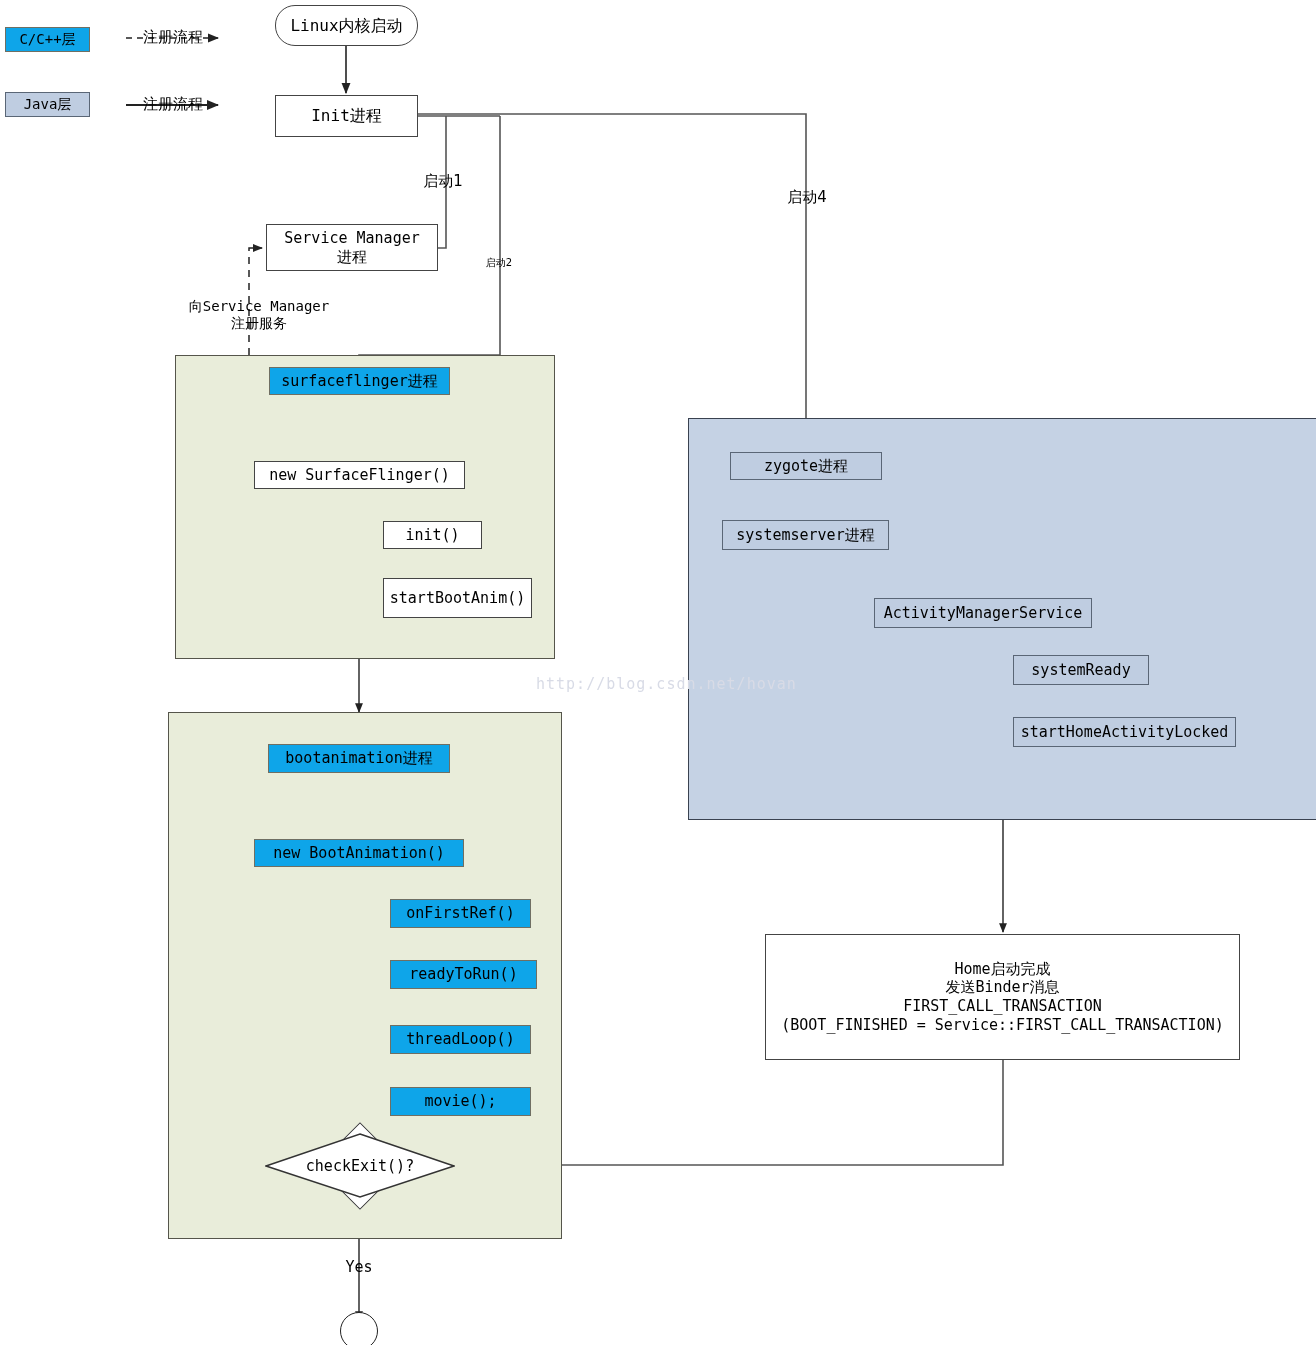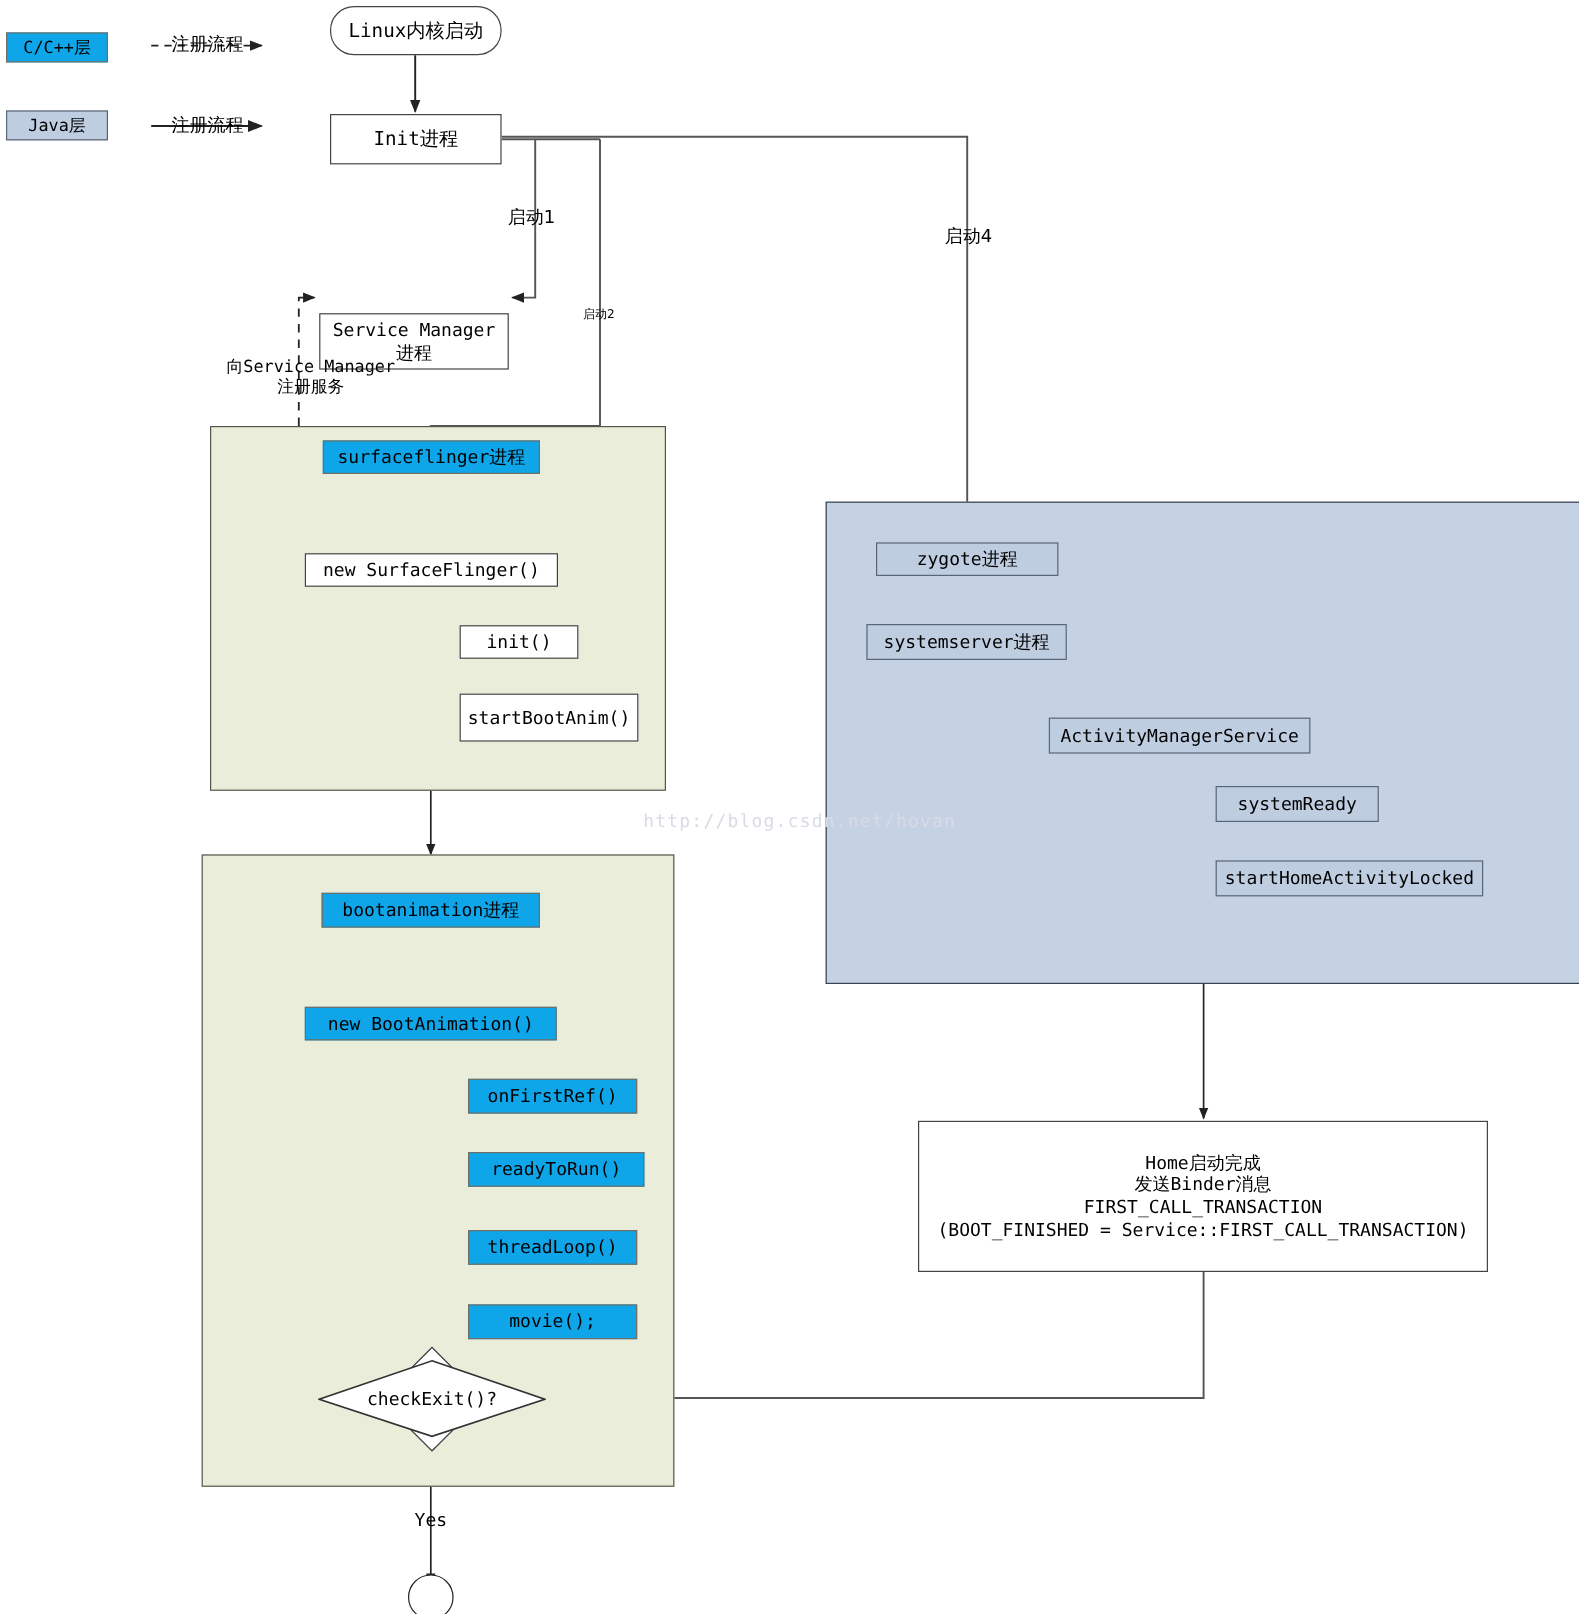--- a/index.html
+++ b/index.html
@@ -126,21 +126,21 @@
 <div class="label" style="left:133px;top:95px;width:80px;font-size:15px;">注册流程</div>
 
 <div class="node box-white" style="left:275px;top:5px;width:143px;height:41px;font-size:16px;border-radius:20px;">
   <span>Linux内核启动</span>
 </div>
 
 <div class="node box-white" style="left:275px;top:95px;width:143px;height:42px;font-size:16px;">
   <span>Init进程</span>
 </div>
 
-<div class="node box-white" style="left:266px;top:224px;width:158px;height:47px;font-size:15px;margin-top:37px;">
+<div class="node box-white" style="left:266px;top:224px;width:172px;height:47px;font-size:15px;">
   <span>Service Manager
 进程</span>
 </div>
 
 <div class="node box-green" style="left:269px;top:367px;width:181px;height:28px;font-size:15px;">
   <span>surfaceflinger进程</span>
 </div>
 
 <div class="node box-white" style="left:254px;top:461px;width:211px;height:28px;font-size:15px;">
   <span>new SurfaceFlinger()</span>

